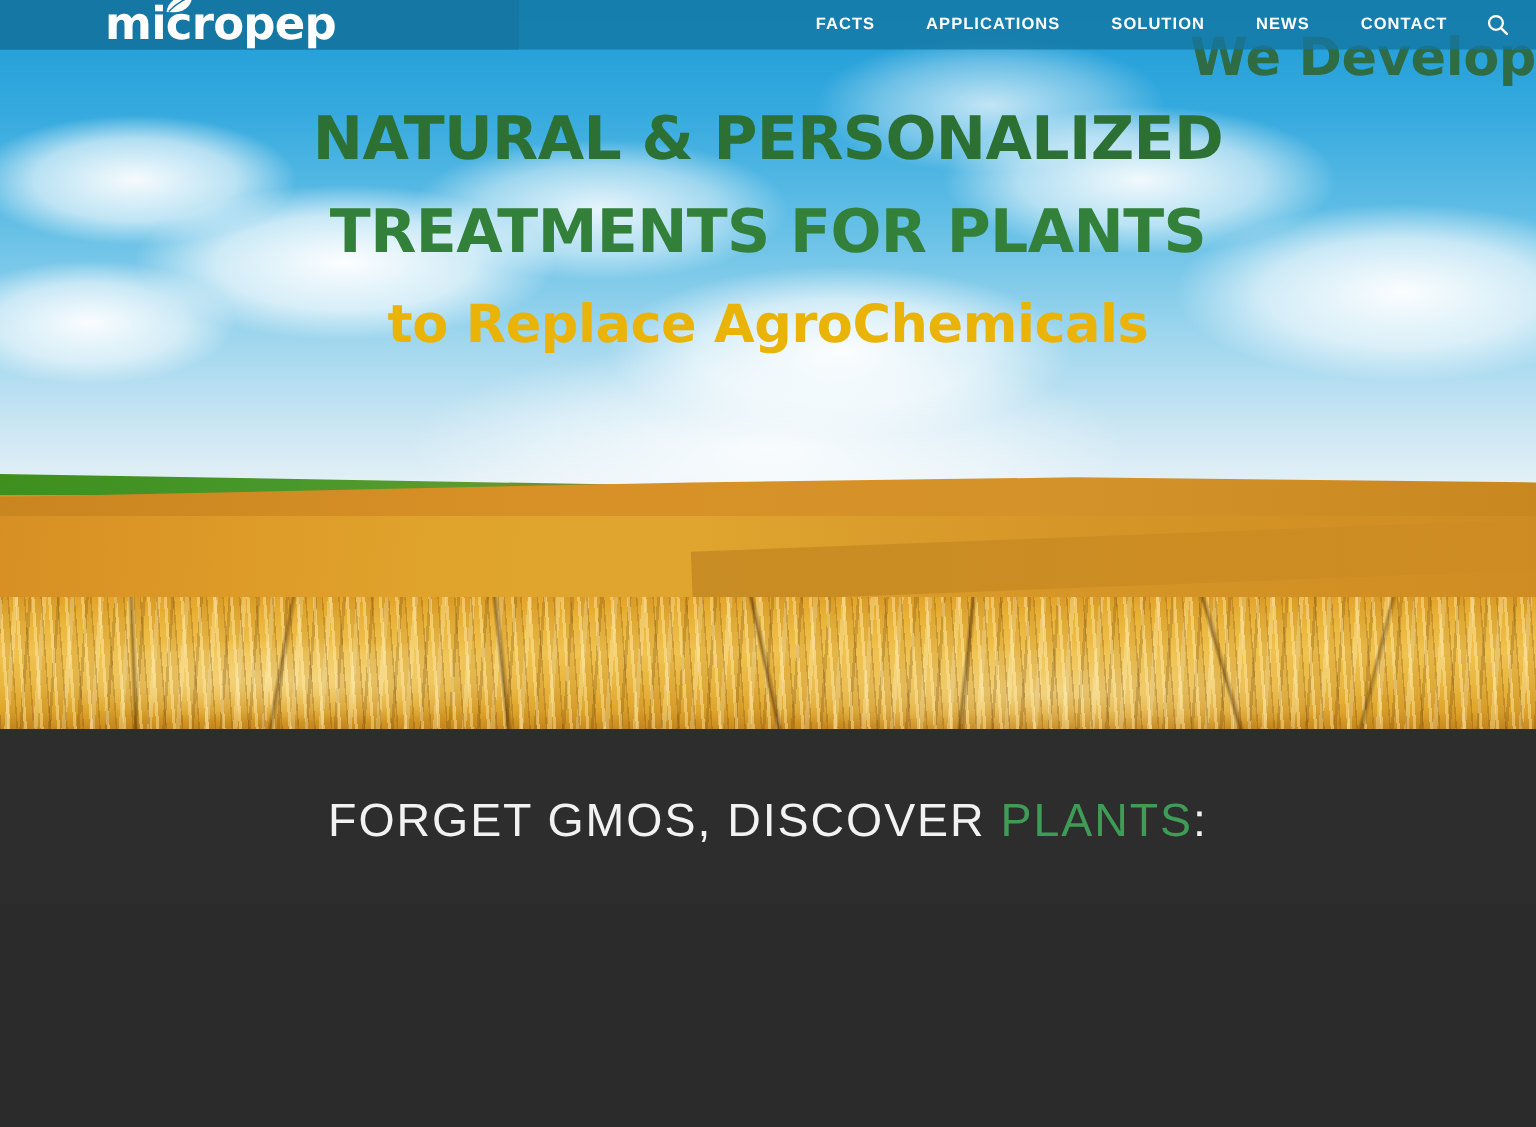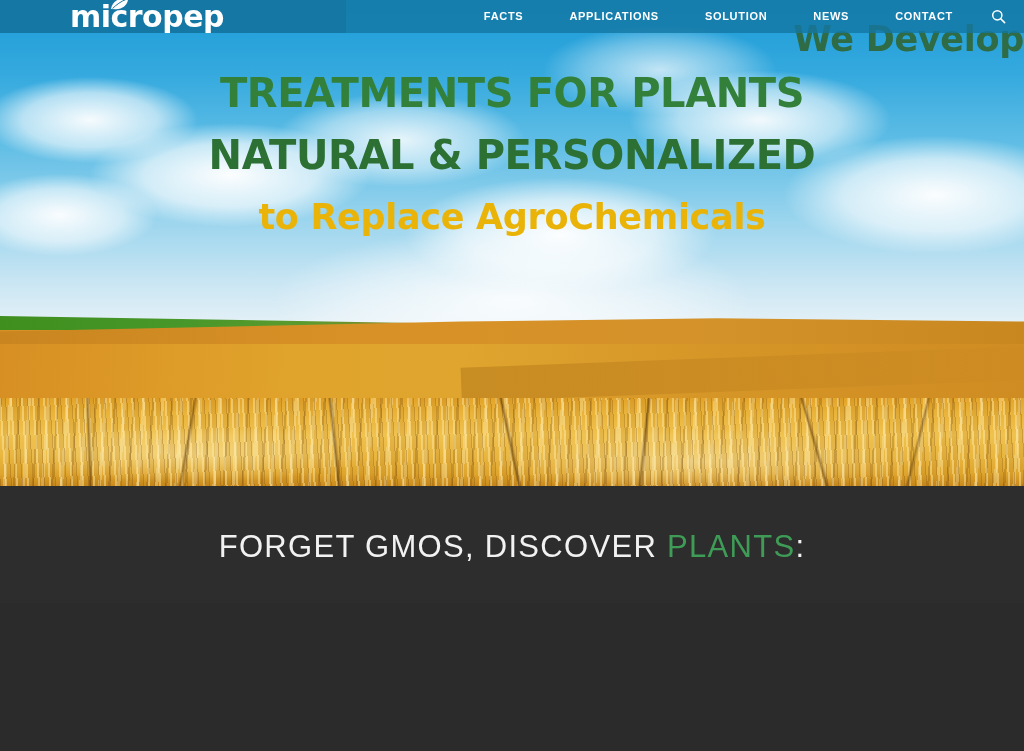--- a/index.html
+++ b/index.html
@@ -172,21 +172,21 @@
     height: 13px;
   }
 
   .nav {
     position: absolute;
     right: 12px;
     top: 0;
     height: 33px;
     display: flex;
     align-items: center;
-    gap: 12px;
+    gap: 0px;
   }
   .nav a {
     color: #ffffff;
     font-size: 11px;
     font-weight: 700;
     letter-spacing: .7px;
     text-decoration: none;
     padding: 0 17px;
     line-height: 33px;
     white-space: nowrap;
@@ -335,22 +335,22 @@
         <svg width="15" height="15" viewBox="0 0 15 15">
           <circle cx="6.3" cy="6.3" r="4.6" stroke="#ffffff" stroke-width="1.5" fill="none"></circle>
           <line x1="9.7" y1="9.7" x2="13.6" y2="13.6" stroke="#ffffff" stroke-width="1.6" stroke-linecap="round"></line>
         </svg>
       </div>
     </div>
   </div>
 
   <div class="hero-text">
     <span class="hl hl1">We Develop</span>
+    <span class="hl hl2">NATURAL &amp; PERSONALIZED</span>
     <span class="hl hl3">TREATMENTS FOR PLANTS</span>
-    <span class="hl hl2">NATURAL &amp; PERSONALIZED</span>
     <span class="hl hl4">to Replace AgroChemicals</span>
   </div>
 
   <div class="dark">
 
     <div class="dark-title">
       <span>FORGET GMOS, DISCOVER </span><span class="accent">PLANTS</span><span>:</span>
     </div>
 
 

